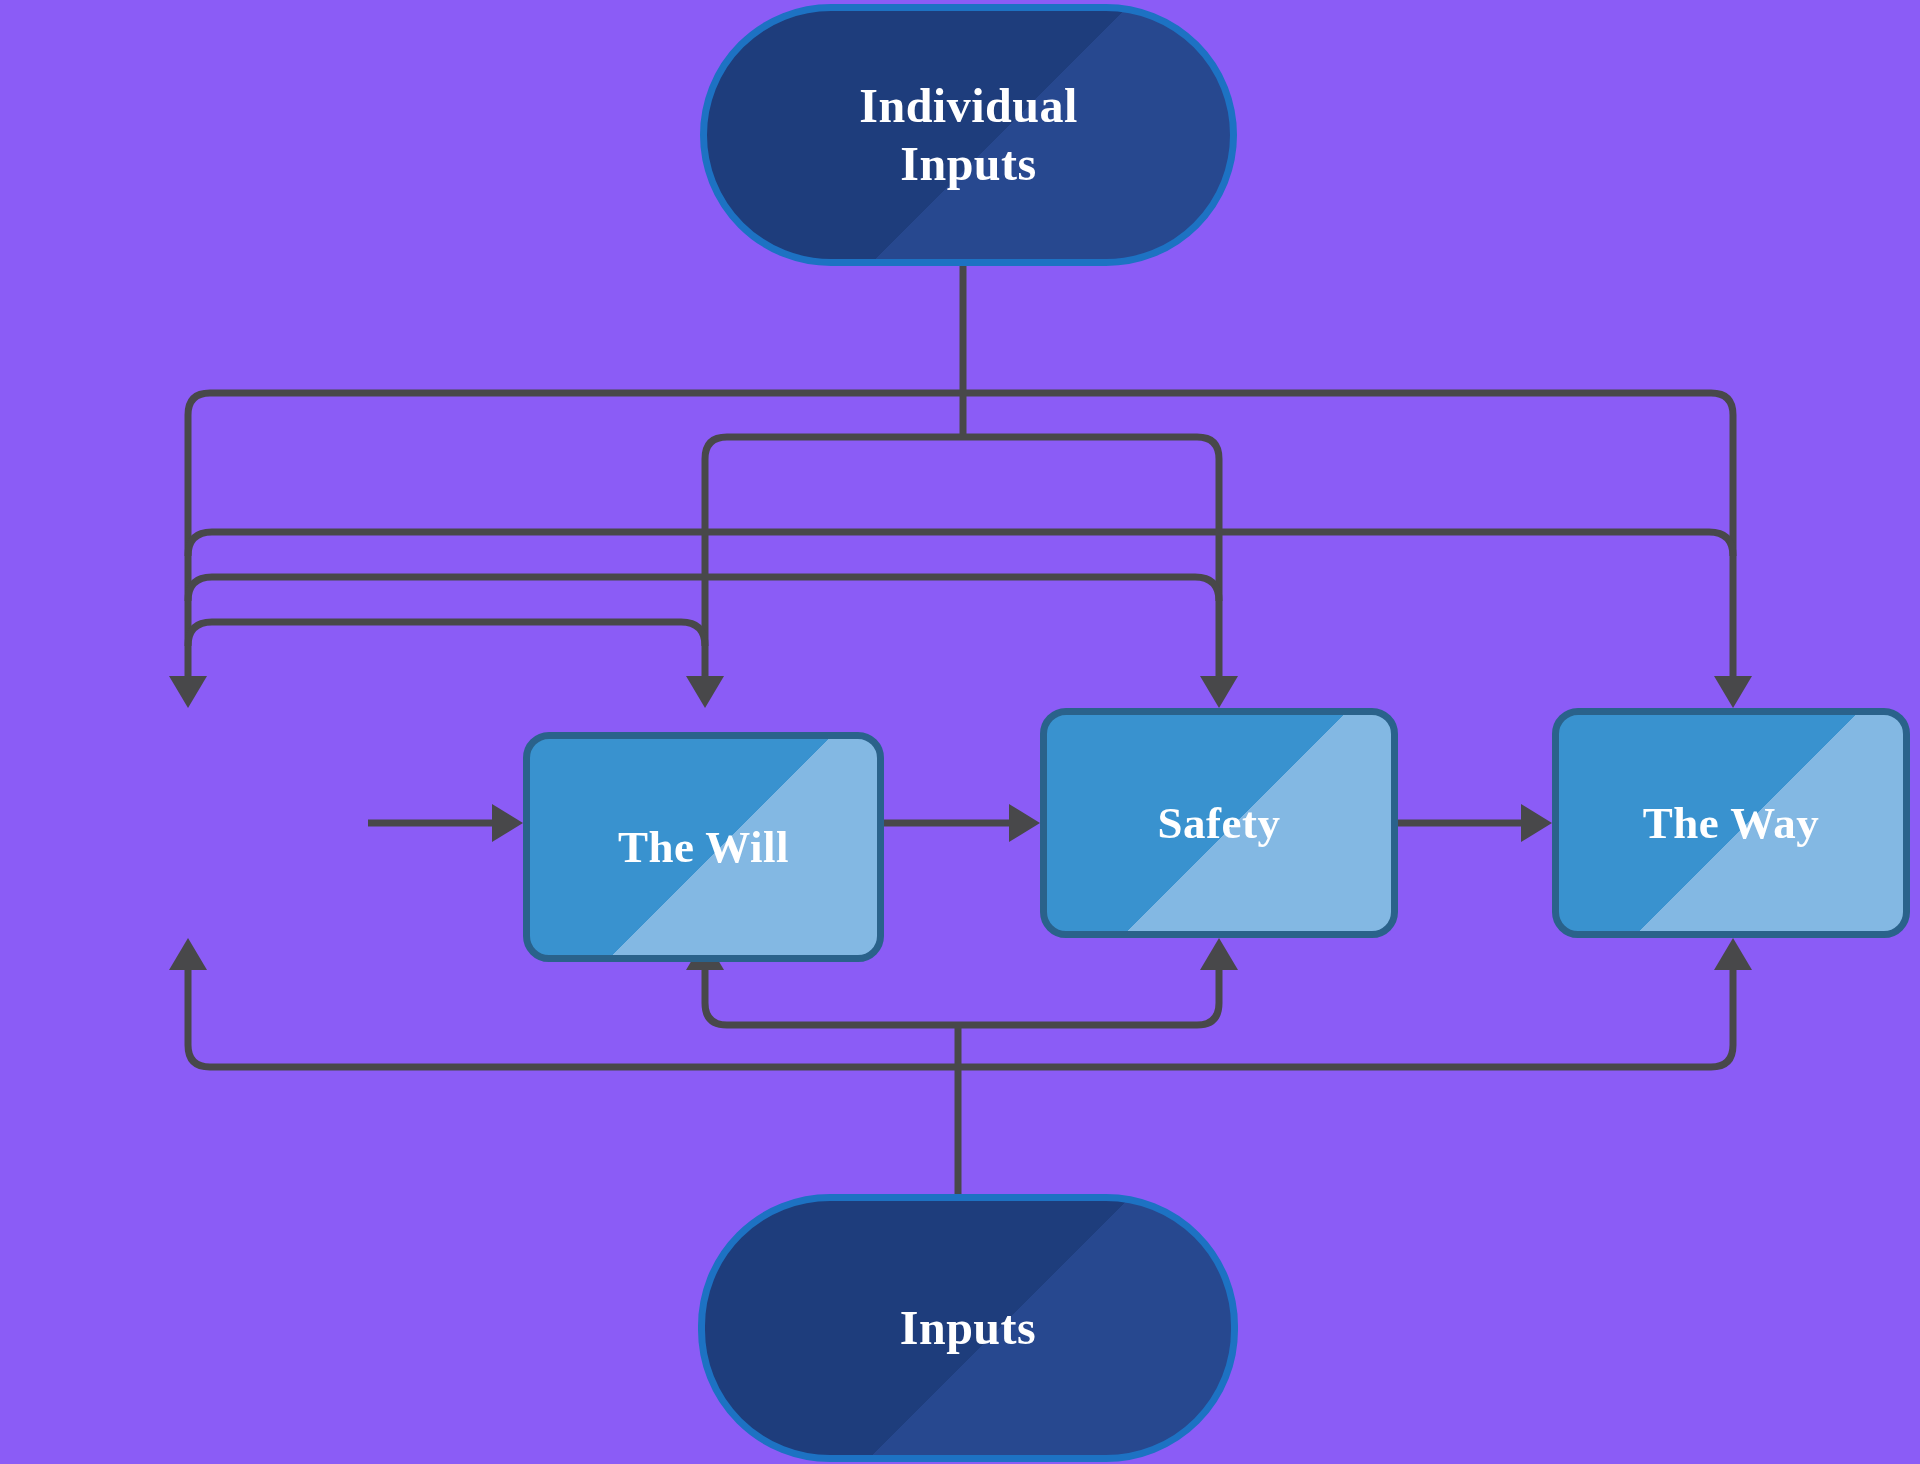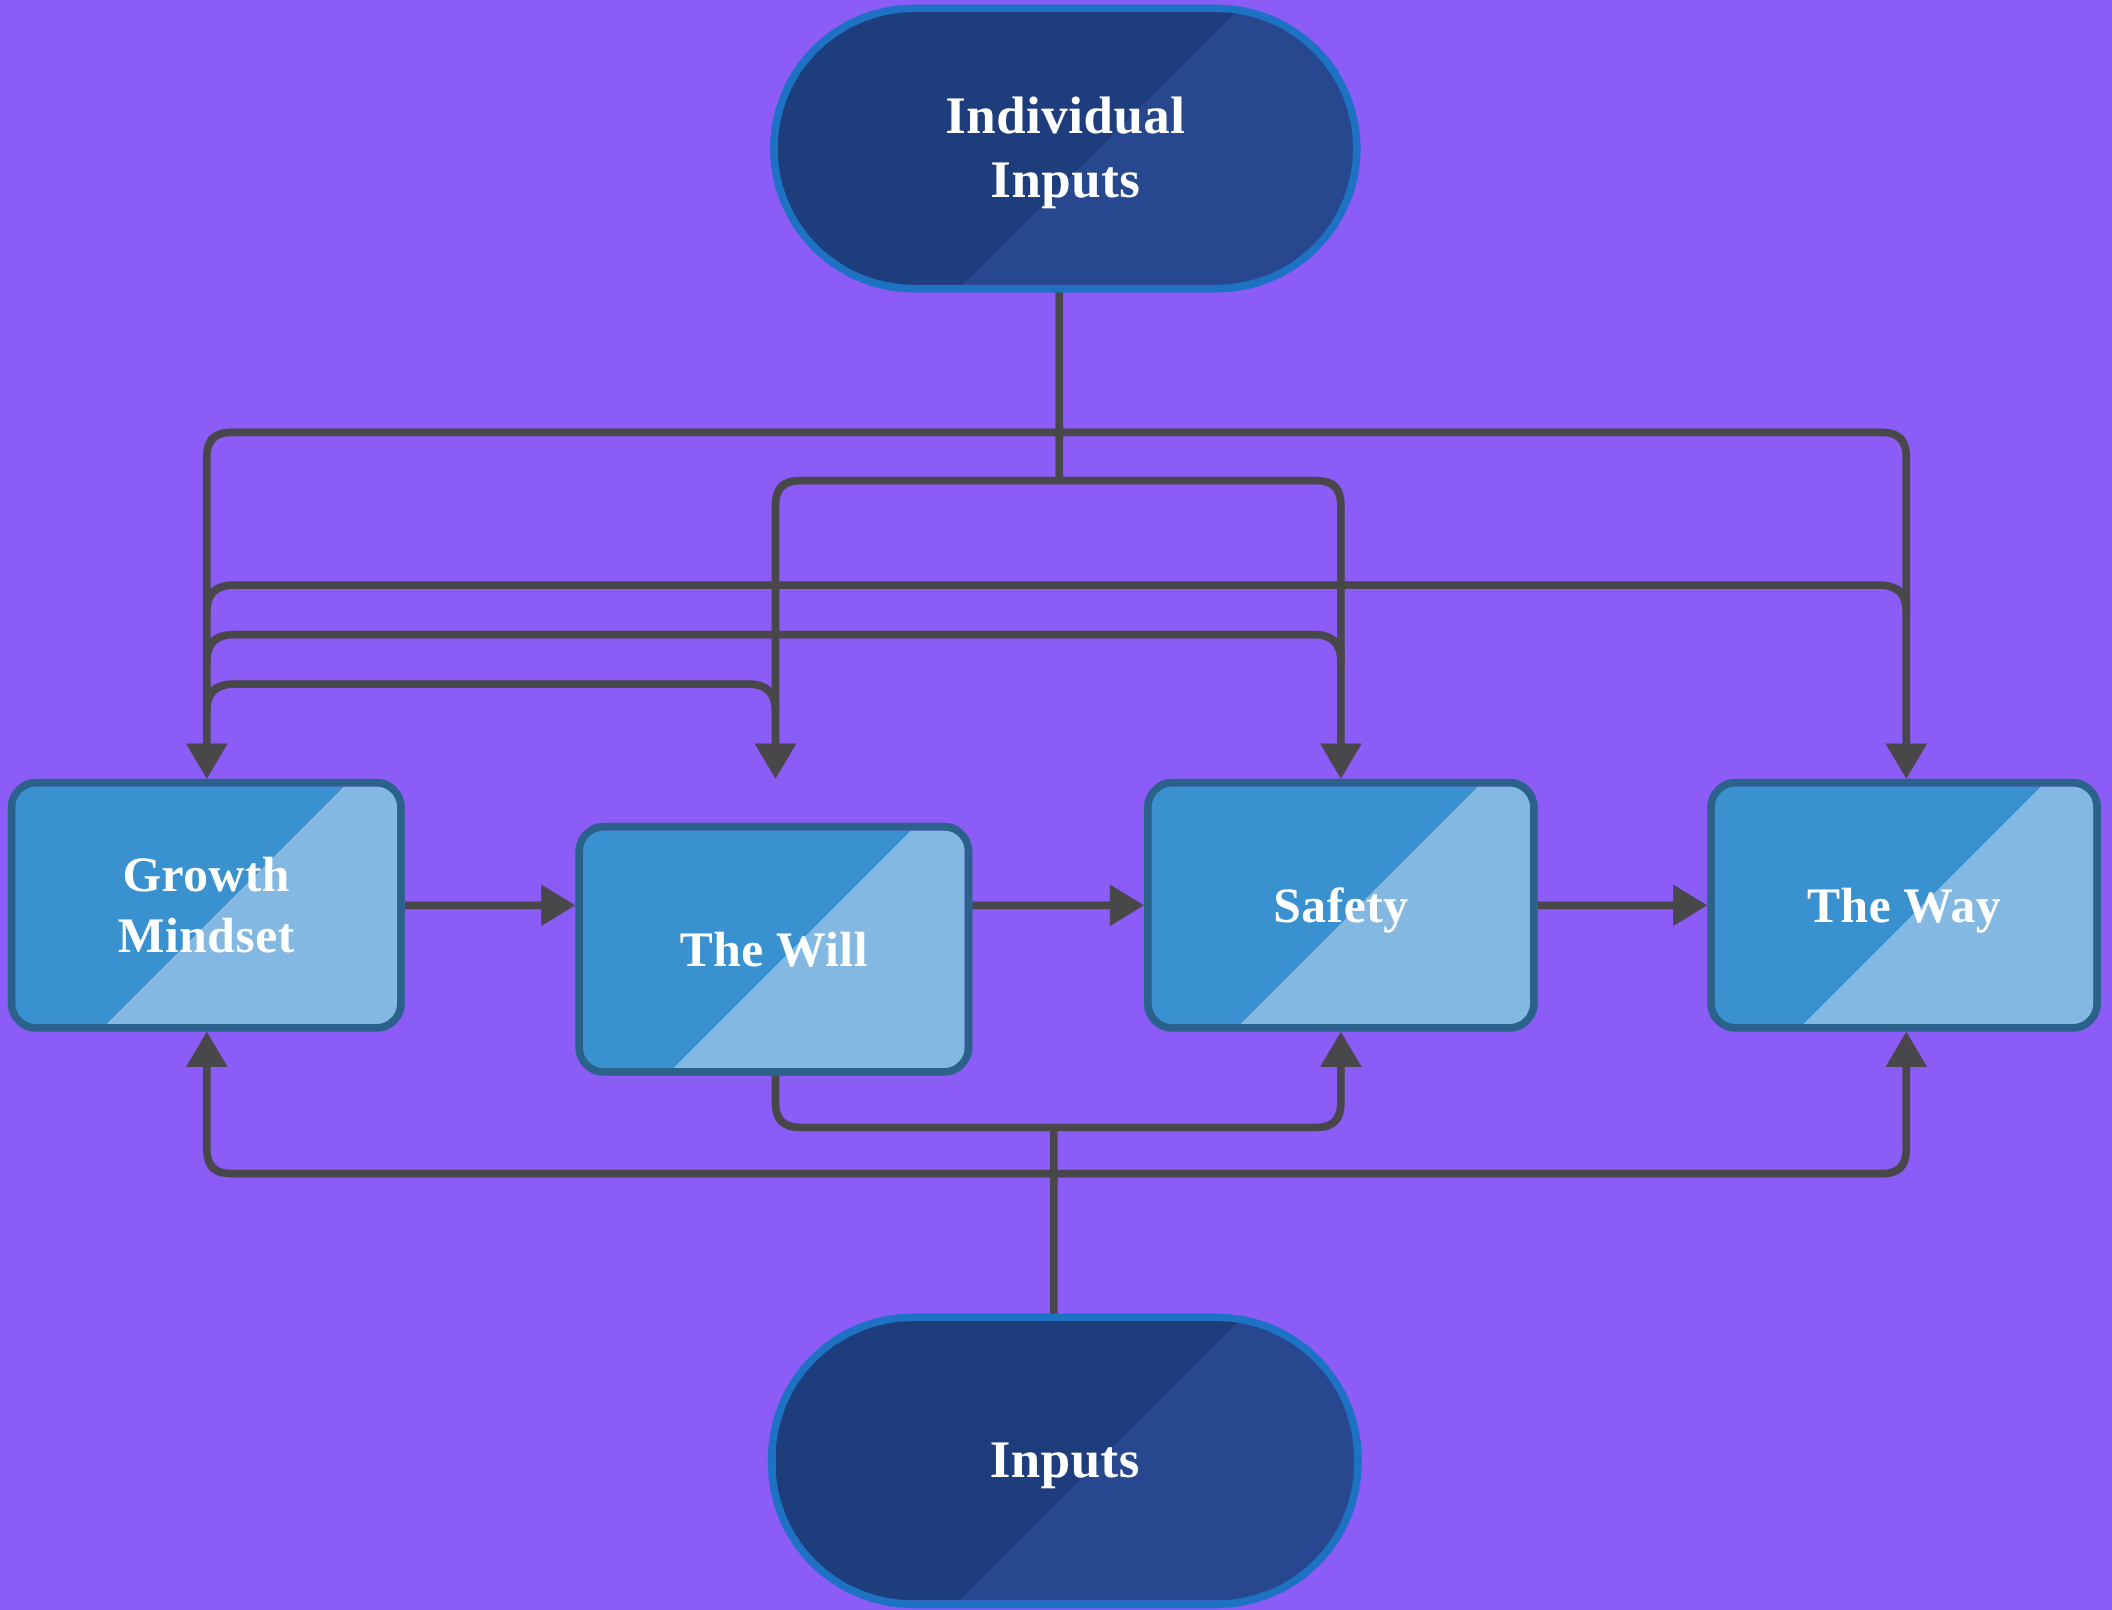--- a/index.html
+++ b/index.html
@@ -88,28 +88,22 @@
     <polygon class="head" points="1521,804 1521,842 1552,823"></polygon>
   </svg>
 
   <div class="node pill" style="left:700px;top:4px;width:537px;height:262px;">
     <div class="label">
       <span>Individual</span>
       <span>Inputs</span>
     </div>
   </div>
 
-  <div class="node box" style="left:7px;top:708px;width:361px;height:230px;">
-    <div class="label">
-      <span>Growth</span>
-      <span>Mindset</span>
-    </div>
-  </div>
 
-  <div class="node box" style="left:523px;top:748px;width:361px;height:230px;">
+  <div class="node box" style="left:523px;top:732px;width:361px;height:230px;">
     <div class="label">
       <span>The Will</span>
     </div>
   </div>
 
   <div class="node box" style="left:1552px;top:708px;width:358px;height:230px;">
     <div class="label">
       <span>The Way</span>
     </div>
   </div>

